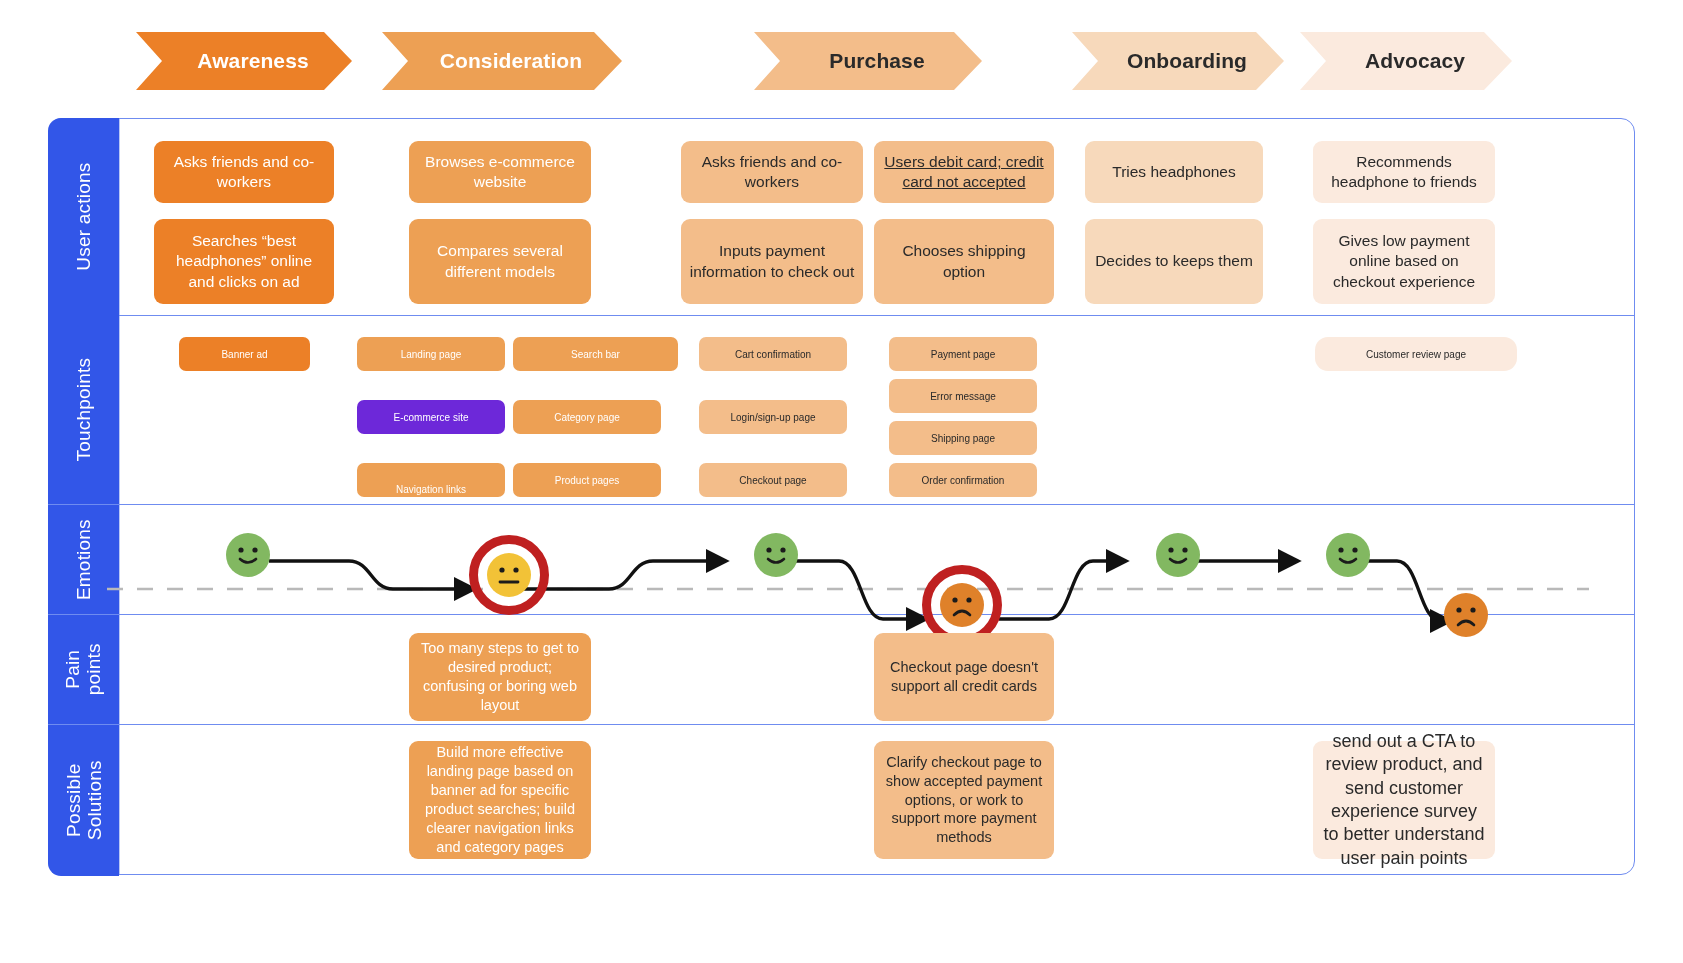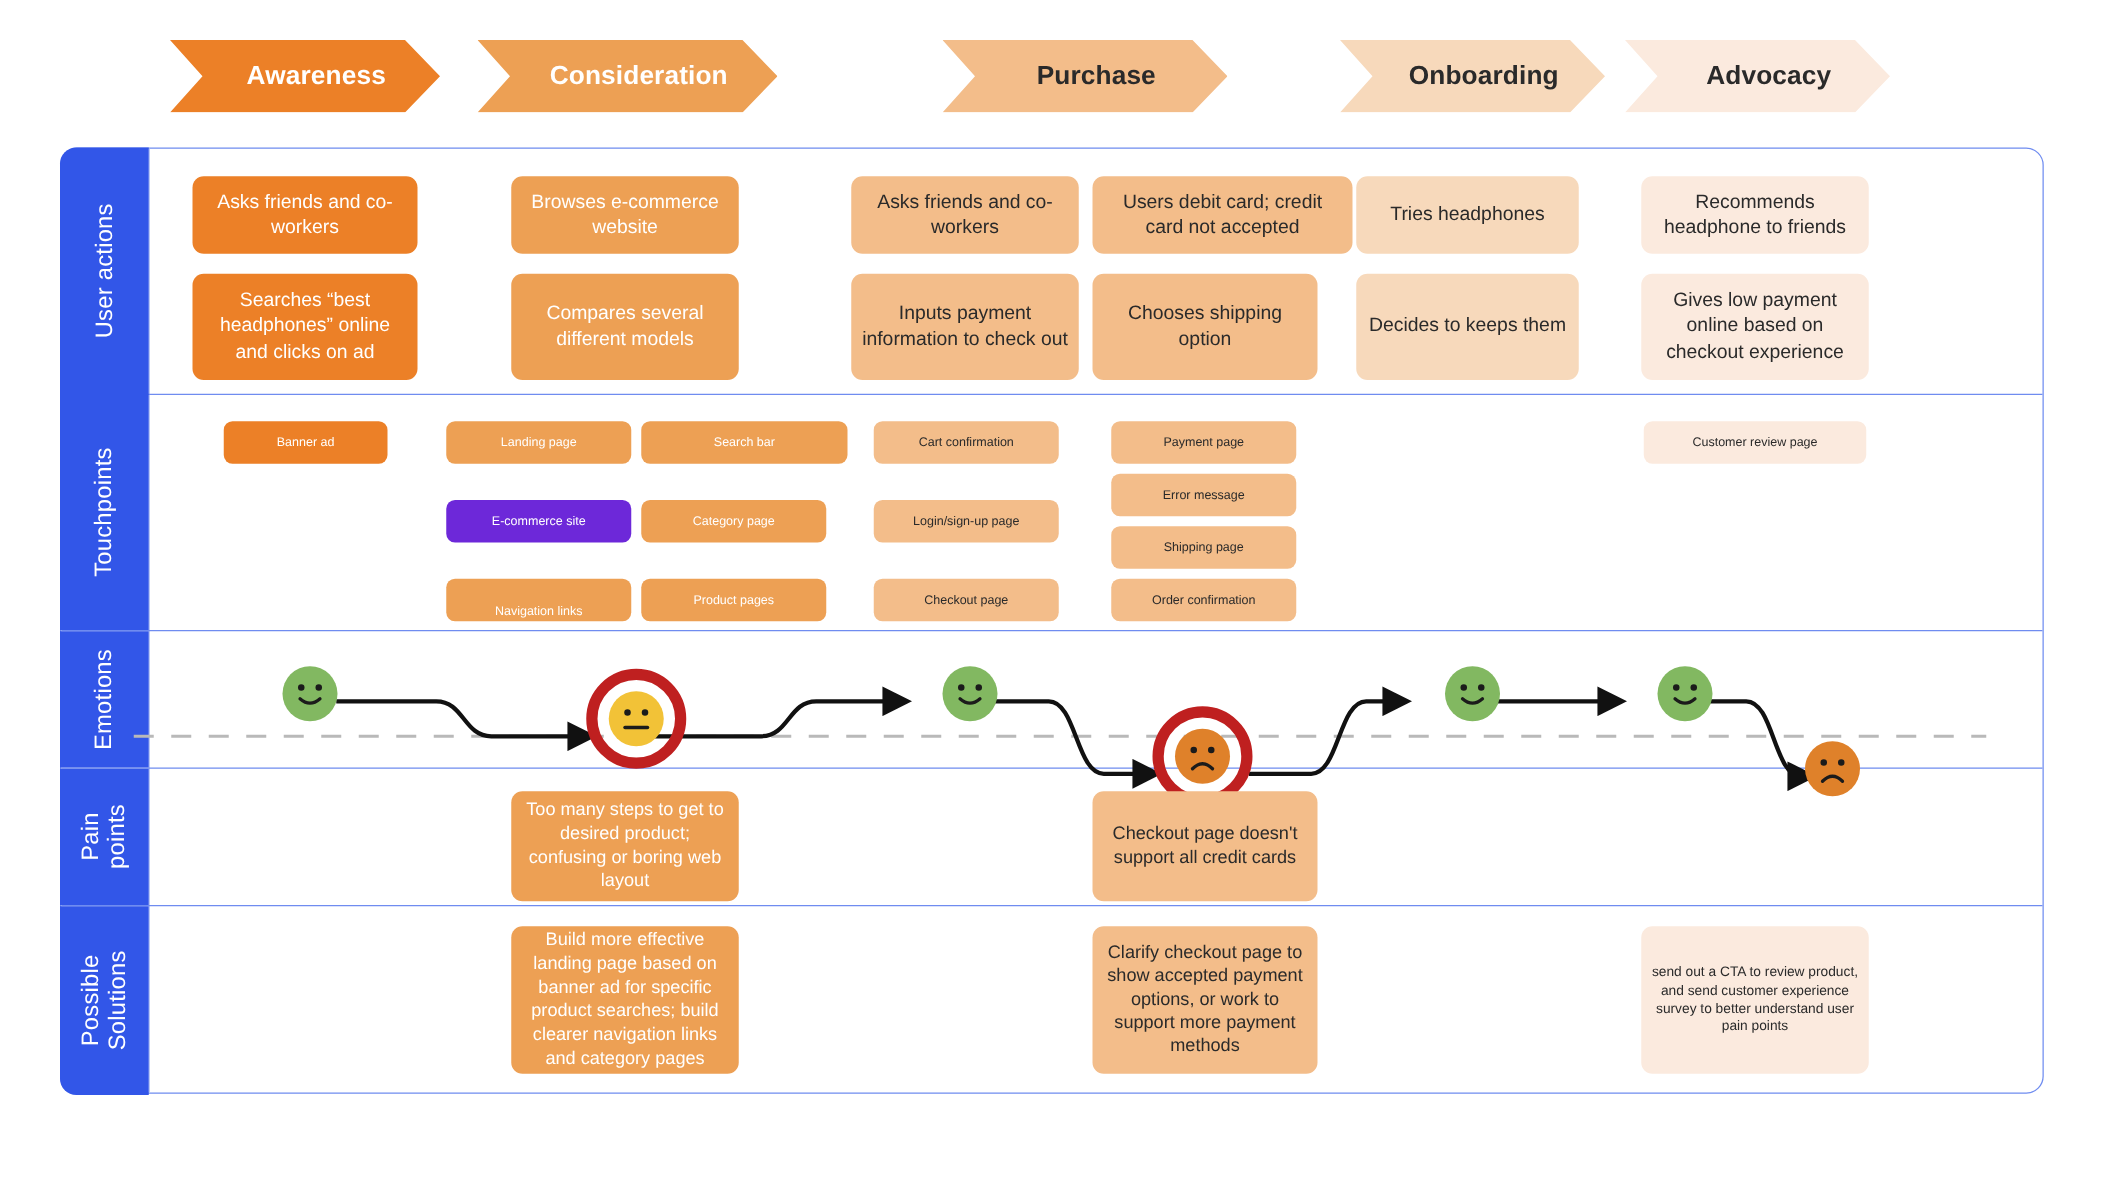--- a/index.html
+++ b/index.html
@@ -144,21 +144,21 @@
       <span>Compares several different models</span>
       </div>
 
     <div class="card" style="left:632px;top:22px;width:182px;height:62px;background:#f3bd8a;color:#2a2a2a;">
       <span>Asks friends and co-workers</span>
       </div>
     <div class="card" style="left:632px;top:100px;width:182px;height:85px;background:#f3bd8a;color:#2a2a2a;">
       <span>Inputs payment information to check out</span>
       </div>
 
-    <div class="card" style="left:825px;top:22px;width:208px;height:62px;background:#f3bd8a;color:#2a2a2a;">
+    <div class="card" style="left:825px;top:22px;width:180px;height:62px;background:#f3bd8a;color:#2a2a2a;text-decoration:underline;">
       <span>Users debit card; credit card not accepted</span>
       </div>
     <div class="card" style="left:825px;top:100px;width:180px;height:85px;background:#f3bd8a;color:#2a2a2a;">
       <span>Chooses shipping option</span>
       </div>
 
     <div class="card" style="left:1036px;top:22px;width:178px;height:62px;background:#f7d9bb;color:#2a2a2a;">
       <span>Tries headphones</span>
       </div>
     <div class="card" style="left:1036px;top:100px;width:178px;height:85px;background:#f7d9bb;color:#2a2a2a;">
@@ -212,21 +212,21 @@
     <div class="pill" style="left:840px;top:260px;width:148px;height:34px;background:#f3bd8a;color:#2a2a2a;">
       <span>Error message</span>
       </div>
     <div class="pill" style="left:840px;top:302px;width:148px;height:34px;background:#f3bd8a;color:#2a2a2a;">
       <span>Shipping page</span>
       </div>
     <div class="pill" style="left:840px;top:344px;width:148px;height:34px;background:#f3bd8a;color:#2a2a2a;">
       <span>Order confirmation</span>
       </div>
 
-    <div class="pill" style="left:1266px;top:218px;width:178px;height:34px;background:#fbeade;color:#2a2a2a;">
+    <div class="pill" style="left:1266px;top:218px;width:202px;height:34px;background:#fbeade;color:#2a2a2a;border-radius:13px;">
       <span>Customer review page</span>
       </div>
 
     <svg class="emo-svg" width="1587" height="260" viewBox="0 0 1587 260" style="top:386px;">
       <defs>
         <marker id="ah" viewBox="0 0 10 10" refX="8" refY="5" markerWidth="7" markerHeight="7" orient="auto-start-reverse">
           <path d="M 0 0 L 10 5 L 0 10 z" fill="#111"></path>
         </marker>
       </defs>
 
@@ -309,18 +309,18 @@
     <div class="card" style="left:825px;top:514px;width:180px;height:88px;background:#f3bd8a;color:#2a2a2a;font-size:14.5px;">
       <span>Checkout page doesn't support all credit cards</span>
       </div>
 
     <div class="card" style="left:360px;top:622px;width:182px;height:118px;background:#eda054;color:#fff;font-size:14.5px;">
       <span>Build more effective landing page based on banner ad for specific product searches; build clearer navigation links and category pages</span>
       </div>
     <div class="card" style="left:825px;top:622px;width:180px;height:118px;background:#f3bd8a;color:#2a2a2a;font-size:14.5px;">
       <span>Clarify checkout page to show accepted payment options, or work to support more payment methods</span>
       </div>
-    <div class="card" style="left:1264px;top:622px;width:182px;height:118px;background:#fbeade;color:#2a2a2a;font-size:11px;">
+    <div class="card" style="left:1264px;top:622px;width:182px;height:118px;background:#fbeade;color:#2a2a2a;font-size:18px;">
       <span>send out a CTA to review product, and send customer experience survey to better understand user pain points</span>
       </div>
 
   </div>
 </div>
 
 </body></html>

